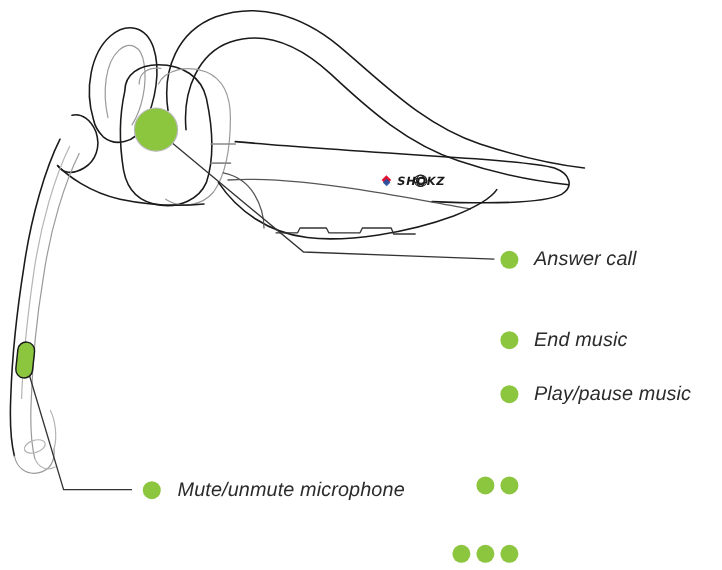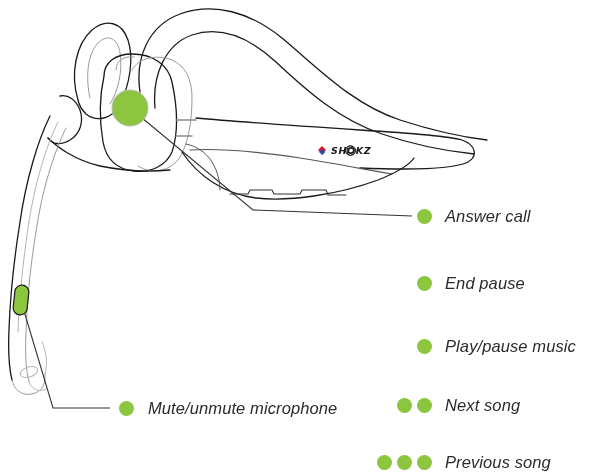--- a/index.html
+++ b/index.html
@@ -174,45 +174,43 @@
       <span class="dots">
         <span class="dot"></span>
       </span>
       <span class="legend-label">Answer call</span>
     </div>
 
     <div class="legend-row row-right" style="top:275px;">
       <span class="dots">
         <span class="dot"></span>
       </span>
-      <span class="legend-label">End pause</span>
-    </div>
-
-    <div class="legend-row row-right" style="top:338px;">
+      <span class="legend-label">End music</span>
+    </div>
+
+    <div class="legend-row row-right" style="top:320px;">
       <span class="dots">
         <span class="dot"></span>
       </span>
       <span class="legend-label">Play/pause music</span>
     </div>
 
     <div class="legend-row row-right" style="top:397px;">
       <span class="dots">
         <span class="dot"></span>
         <span class="dot"></span>
       </span>
-      <span class="legend-label">Next song</span>
     </div>
 
     <div class="legend-row row-right" style="top:454px;">
       <span class="dots">
         <span class="dot"></span>
         <span class="dot"></span>
         <span class="dot"></span>
       </span>
-      <span class="legend-label">Previous song</span>
     </div>
 
     <div class="legend-row row-mute" style="top:400px;text-align:right;">
       <span class="dots">
         <span class="dot"></span>
       </span>
       <span class="legend-label">Mute/unmute microphone</span>
     </div>
 
   </div>

